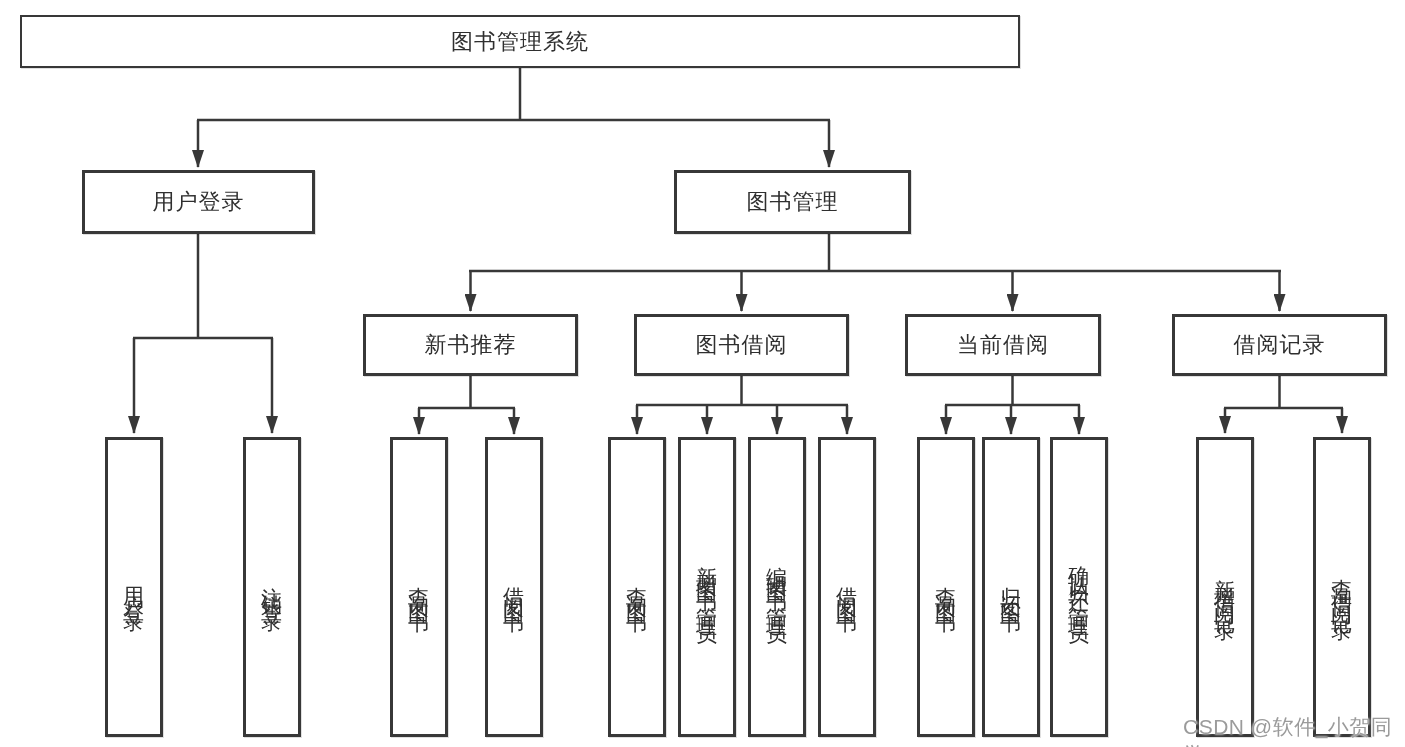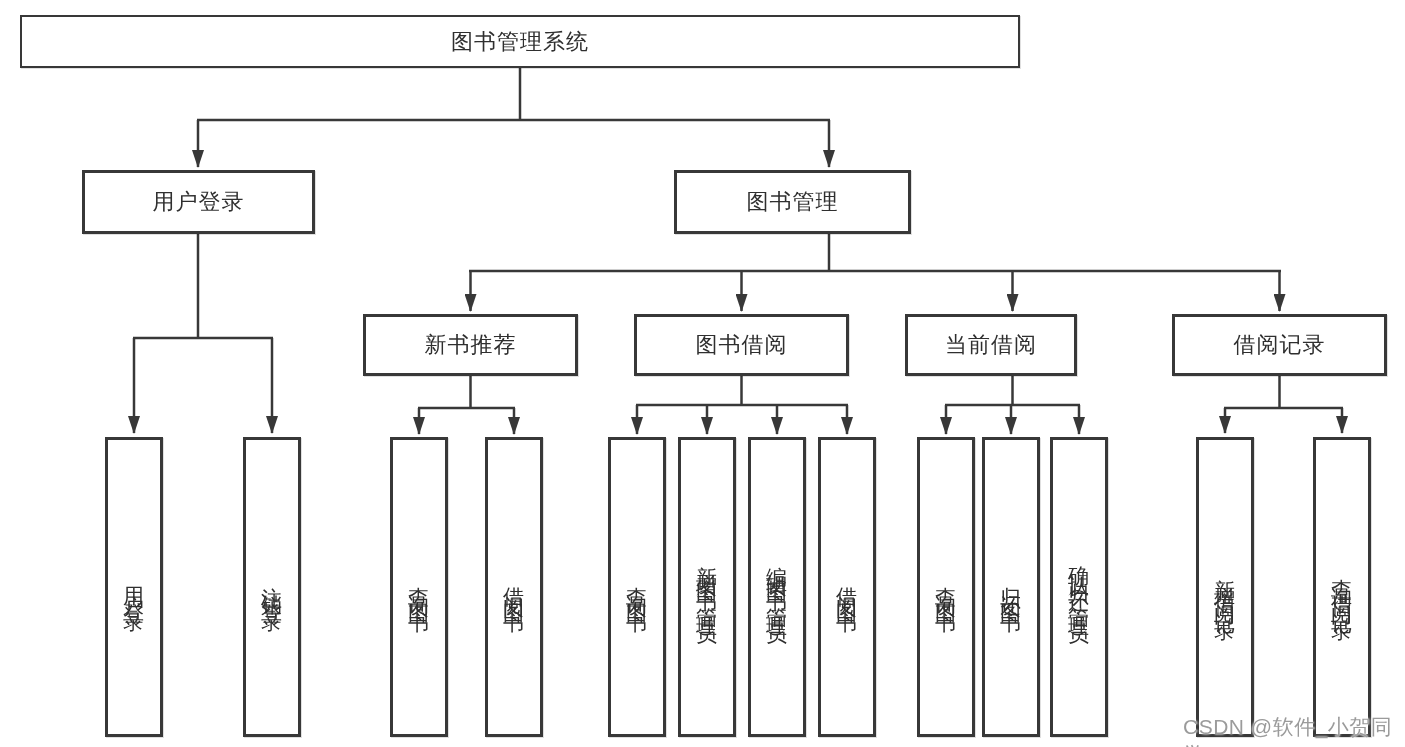--- a/index.html
+++ b/index.html
@@ -113,21 +113,21 @@
   <div class="node hbox" style="left:674px; top:170px; width:237px; height:64px;">
     <span>图书管理</span>
   </div>
 
   <div class="node hbox" style="left:363px; top:314px; width:215px; height:62px;">
     <span>新书推荐</span>
   </div>
   <div class="node hbox" style="left:634px; top:314px; width:215px; height:62px;">
     <span>图书借阅</span>
   </div>
-  <div class="node hbox" style="left:905px; top:314px; width:172px; height:62px;">
+  <div class="node hbox" style="left:905px; top:314px; width:196px; height:62px;">
     <span>当前借阅</span>
   </div>
   <div class="node hbox" style="left:1172px; top:314px; width:215px; height:62px;">
     <span>借阅记录</span>
   </div>
 
   <div class="node vbox" style="left:105px; top:437px; width:58px; height:300px;">
     <span>用户登录</span>
   </div>
   <div class="node vbox" style="left:243px; top:437px; width:58px; height:300px;">

